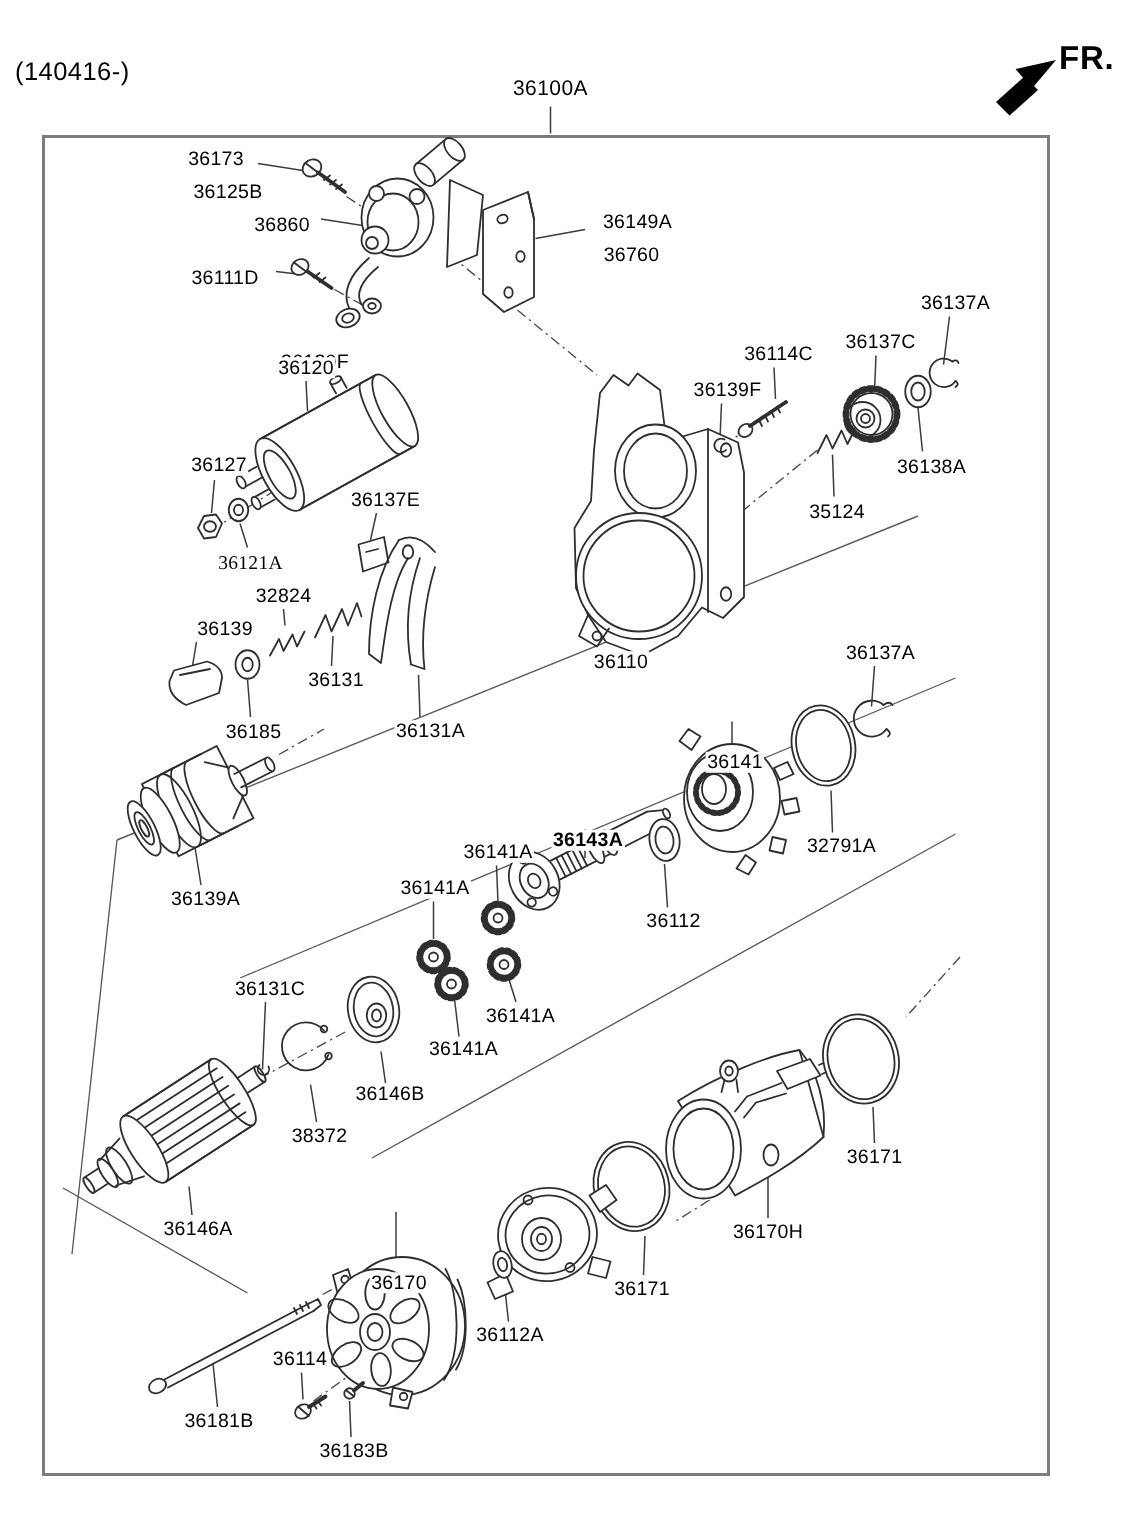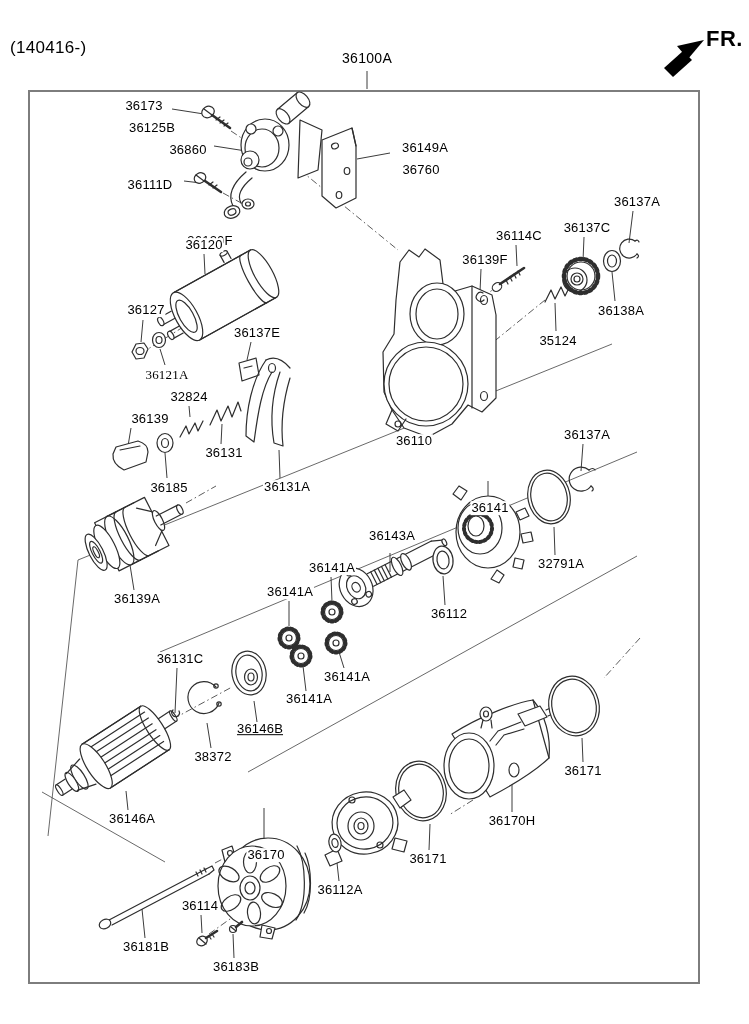--- a/index.html
+++ b/index.html
@@ -469,28 +469,28 @@
       <div class="part-label" style="left: 414px; top: 441px;">36110</div>
       <div class="part-label" style="left: 519px; top: 236px;">36114C</div>
       <div class="part-label" style="left: 485px; top: 260px;">36139F</div>
       <div class="part-label" style="left: 587px; top: 228px;">36137C</div>
       <div class="part-label" style="left: 637px; top: 202px;">36137A</div>
       <div class="part-label" style="left: 621px; top: 311px;">36138A</div>
       <div class="part-label" style="left: 558px; top: 341px;">35124</div>
       <div class="part-label" style="left: 490px; top: 472px; margin-top: 36px;">36141</div>
       <div class="part-label" style="left: 587px; top: 435px;">36137A</div>
       <div class="part-label" style="left: 561px; top: 564px;">32791A</div>
-      <div class="part-label" style="left: 392px; top: 536px;">36143A</div>
+      <div class="part-label" style="left: 392px; top: 560px; font-weight: bold;">36143A</div>
       <div class="part-label" style="left: 332px; top: 568px;">36141A</div>
       <div class="part-label" style="left: 290px; top: 592px;">36141A</div>
       <div class="part-label" style="left: 449px; top: 614px;">36112</div>
       <div class="part-label" style="left: 347px; top: 677px;">36141A</div>
       <div class="part-label" style="left: 309px; top: 699px;">36141A</div>
       <div class="part-label" style="left: 180px; top: 659px;">36131C</div>
-      <div class="part-label" style="left: 260px; top: 729px; text-decoration: underline;">36146B</div>
+      <div class="part-label" style="left: 260px; top: 729px;">36146B</div>
       <div class="part-label" style="left: 213px; top: 757px;">38372</div>
       <div class="part-label" style="left: 132px; top: 819px;">36146A</div>
       <div class="part-label" style="left: 266px; top: 819px; margin-top: 36px;">36170</div>
       <div class="part-label" style="left: 340px; top: 890px;">36112A</div>
       <div class="part-label" style="left: 583px; top: 771px;">36171</div>
       <div class="part-label" style="left: 512px; top: 821px;">36170H</div>
       <div class="part-label" style="left: 428px; top: 859px;">36171</div>
       <div class="part-label" style="left: 200px; top: 906px;">36114</div>
       <div class="part-label" style="left: 146px; top: 947px;">36181B</div>
       <div class="part-label" style="left: 236px; top: 967px;">36183B</div>

